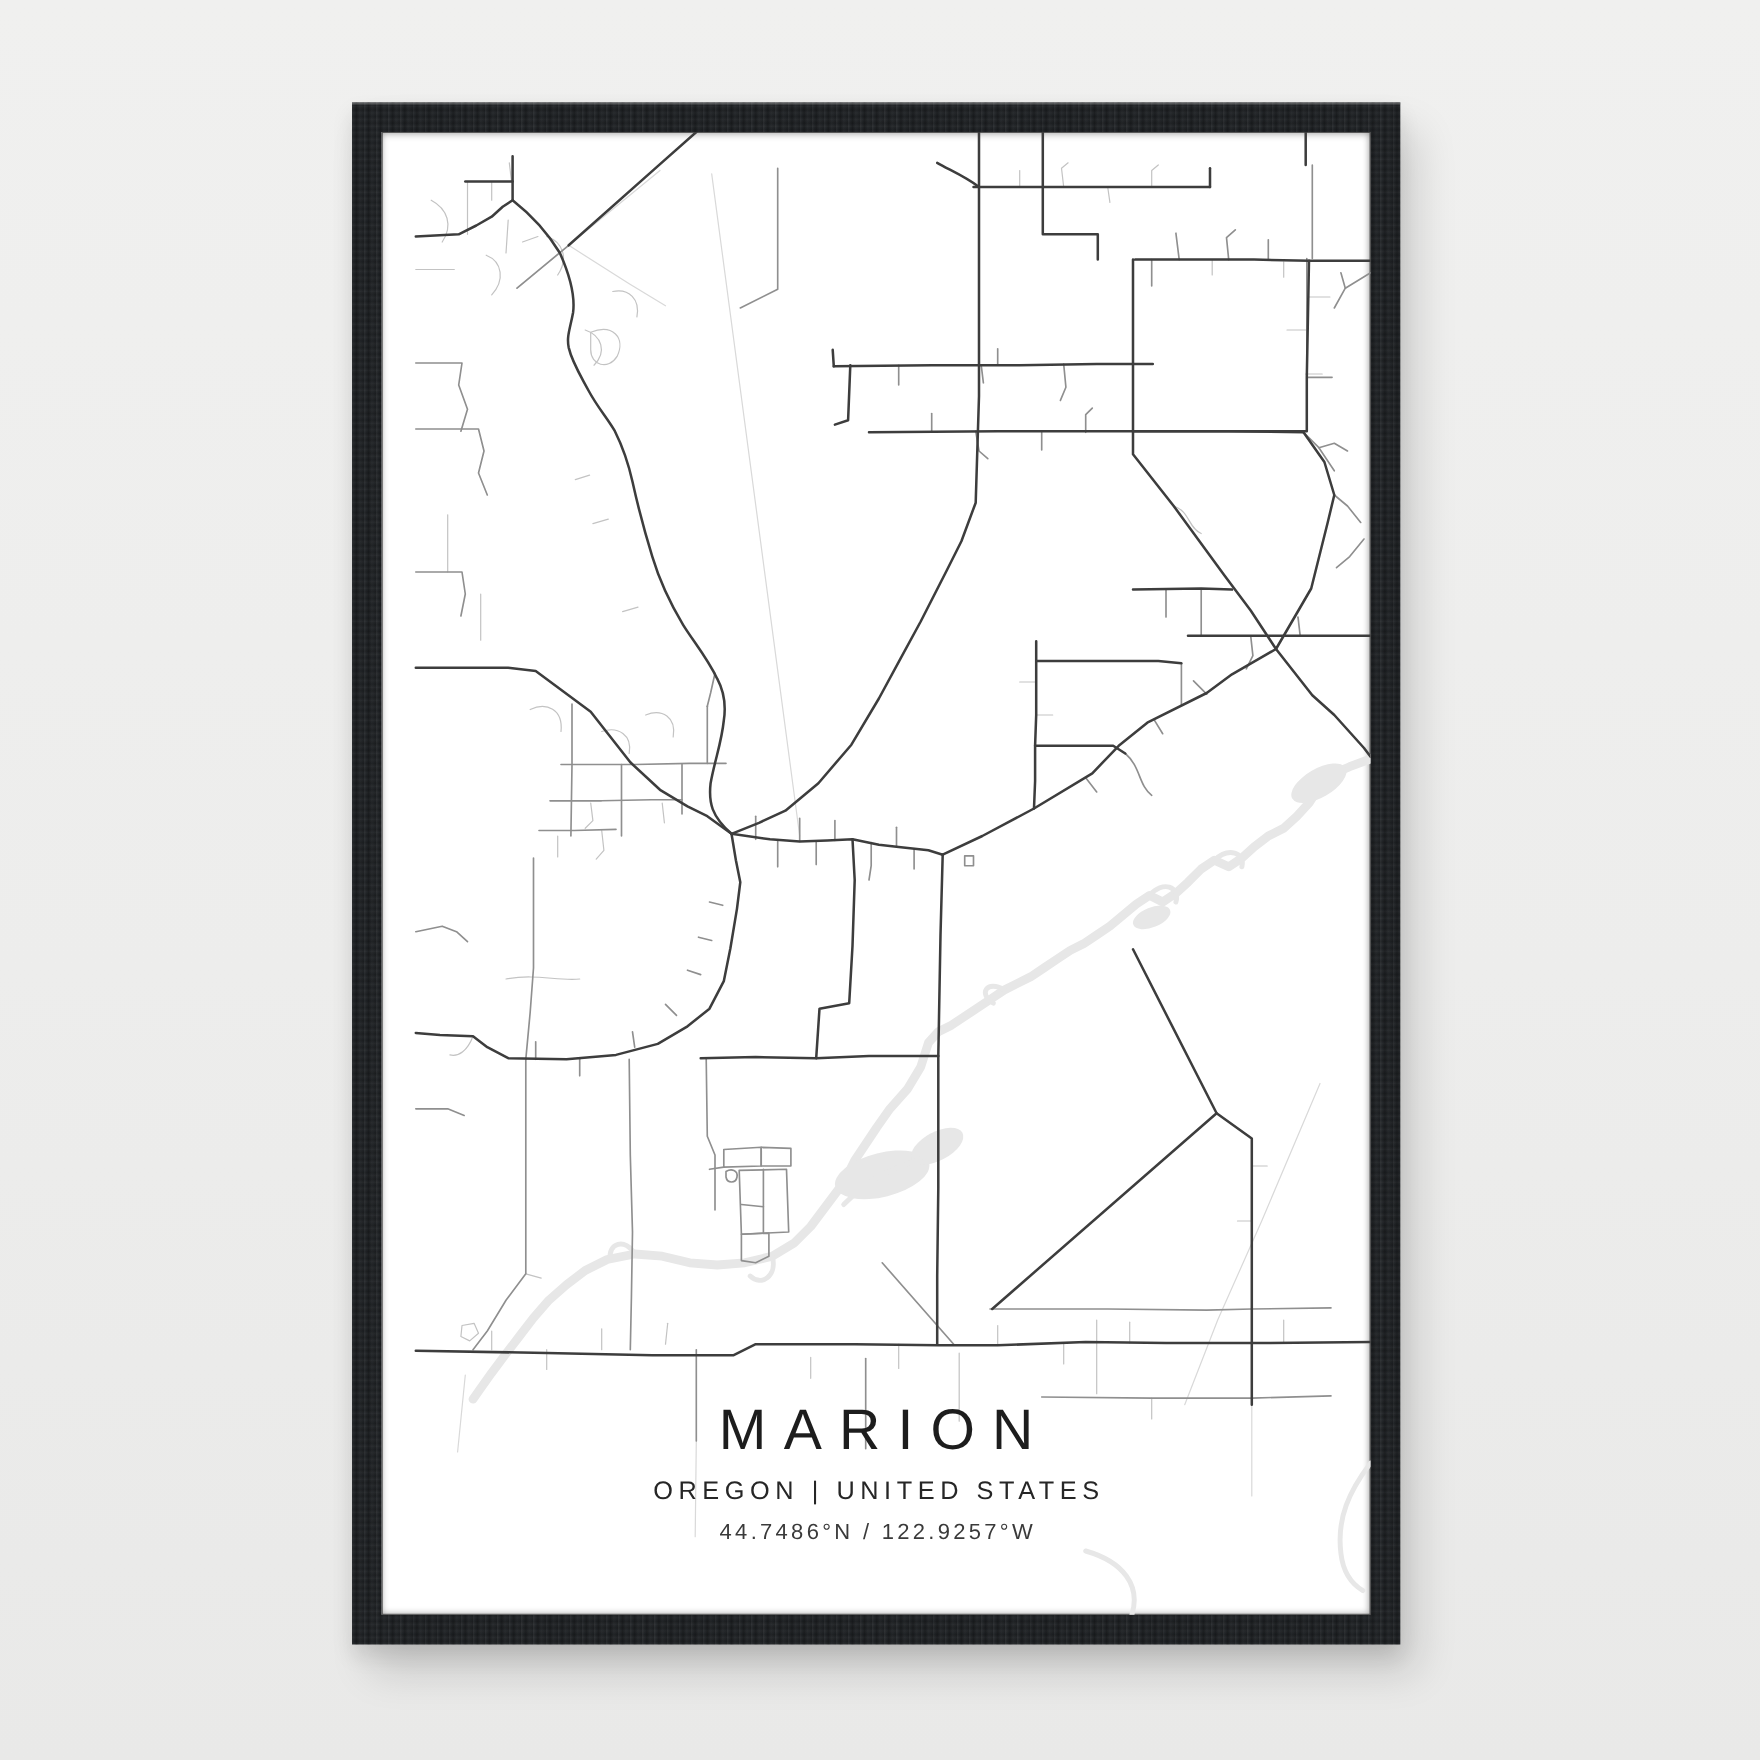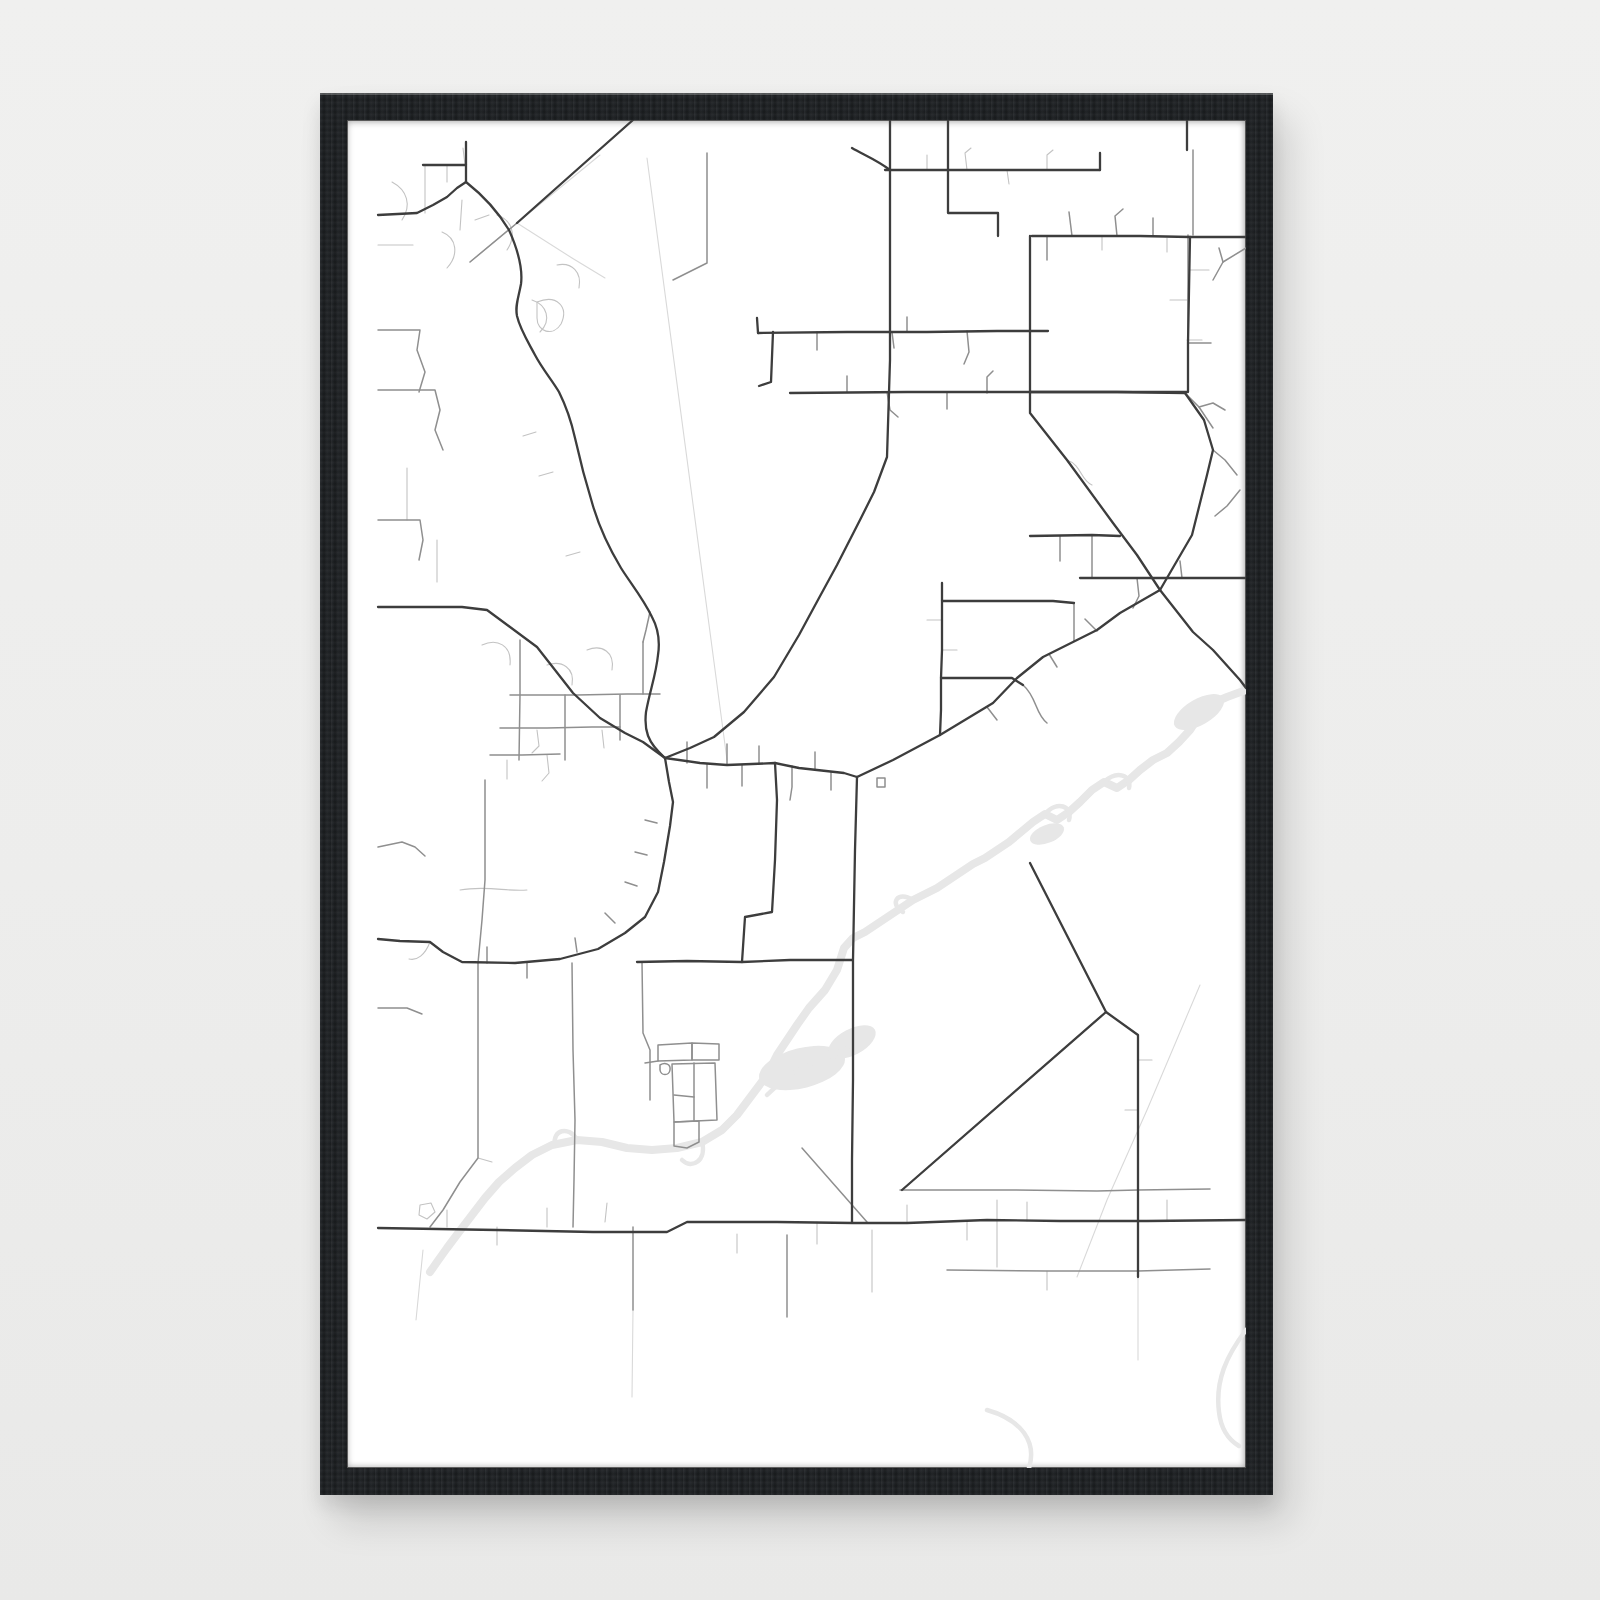--- a/index.html
+++ b/index.html
@@ -251,15 +251,20 @@
             <path d="M510,657 L508,730 506,840 506,960 505,1040 505,1102" fill="none" stroke="#3d3d3d" stroke-width="2.3" stroke-linecap="round" stroke-linejoin="round"></path>
             <path d="M683,743 L759,892 L555,1070" fill="none" stroke="#3d3d3d" stroke-width="2.3" stroke-linecap="round" stroke-linejoin="round"></path>
             <path d="M759,892 L791,915 791,1003 791,1070 791,1157" fill="none" stroke="#3d3d3d" stroke-width="2.3" stroke-linecap="round" stroke-linejoin="round"></path>
             <path d="M31,487 L90,487 115,487 140,490 190,527 226,573 253,598 278,613 296,622 318,638" fill="none" stroke="#3d3d3d" stroke-width="2.3" stroke-linecap="round" stroke-linejoin="round"></path>
             <path d="M733,458 L820,458 899,458" fill="none" stroke="#3d3d3d" stroke-width="2.3" stroke-linecap="round" stroke-linejoin="round"></path>
             <path d="M683,416 L745,415 773,416" fill="none" stroke="#3d3d3d" stroke-width="2.3" stroke-linecap="round" stroke-linejoin="round"></path>
             <path d="M426,212 L424,262 412,266" fill="none" stroke="#3d3d3d" stroke-width="2.3" stroke-linecap="round" stroke-linejoin="round"></path>
             <path d="M840,0 L840,30" fill="none" stroke="#3d3d3d" stroke-width="2.3" stroke-linecap="round" stroke-linejoin="round"></path>
           </g>
         </svg>
+      <div class="caption">
+        <div class="title">MARION</div>
+        <div class="subtitle">OREGON | UNITED STATES</div>
+        <div class="coords">44.7486°N / 122.9257°W</div>
+      </div>
     </div>
   </div>
 </div>
 
 </body></html>

